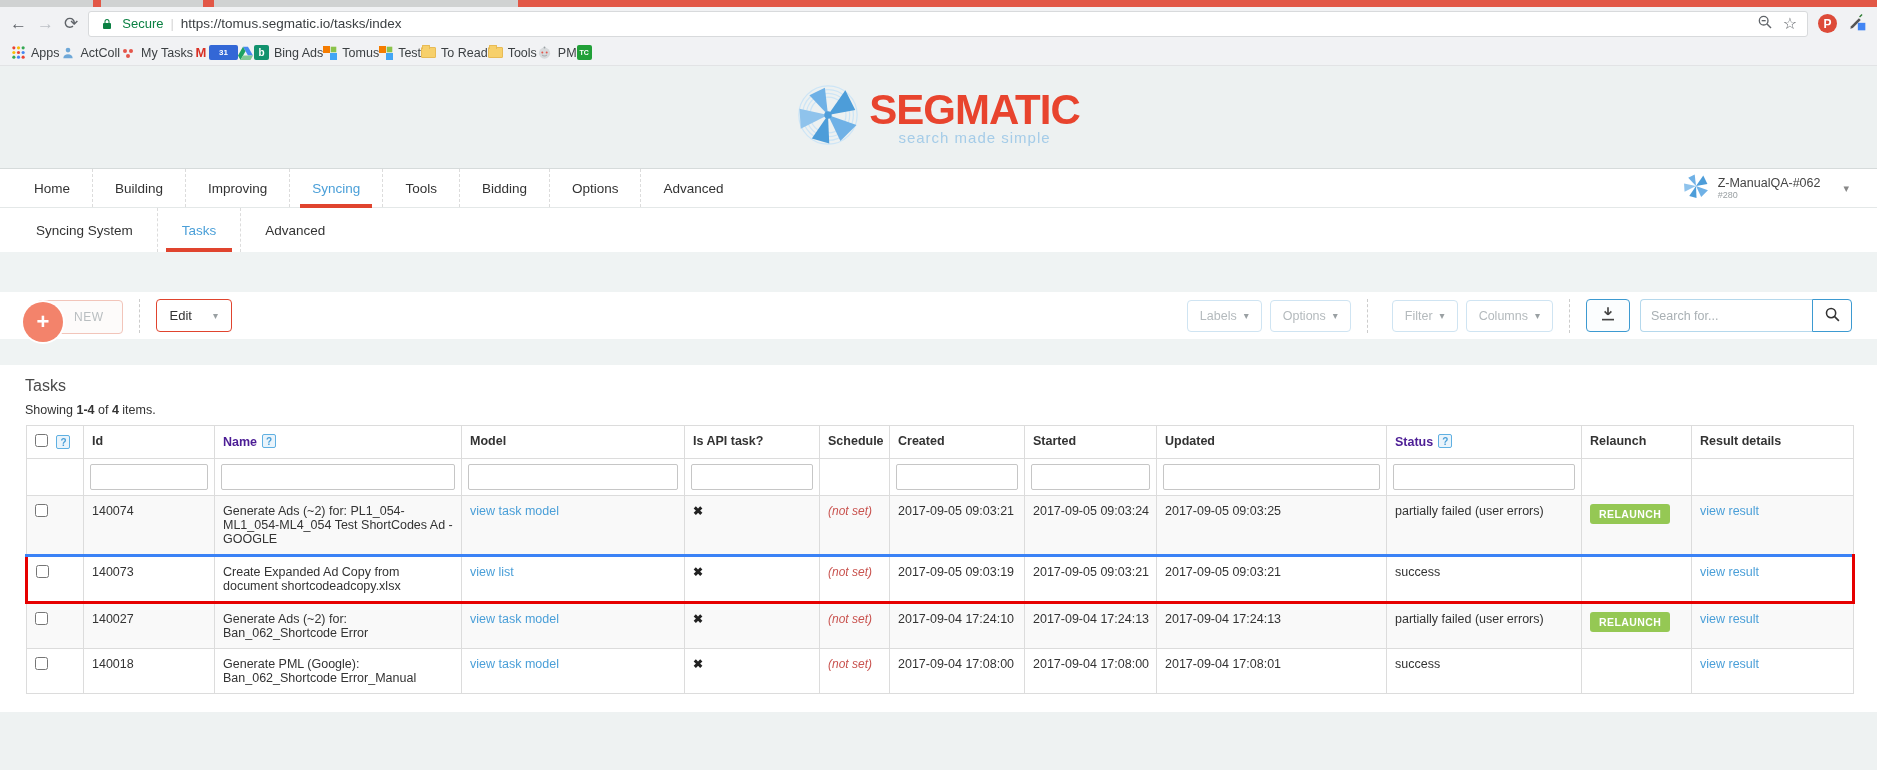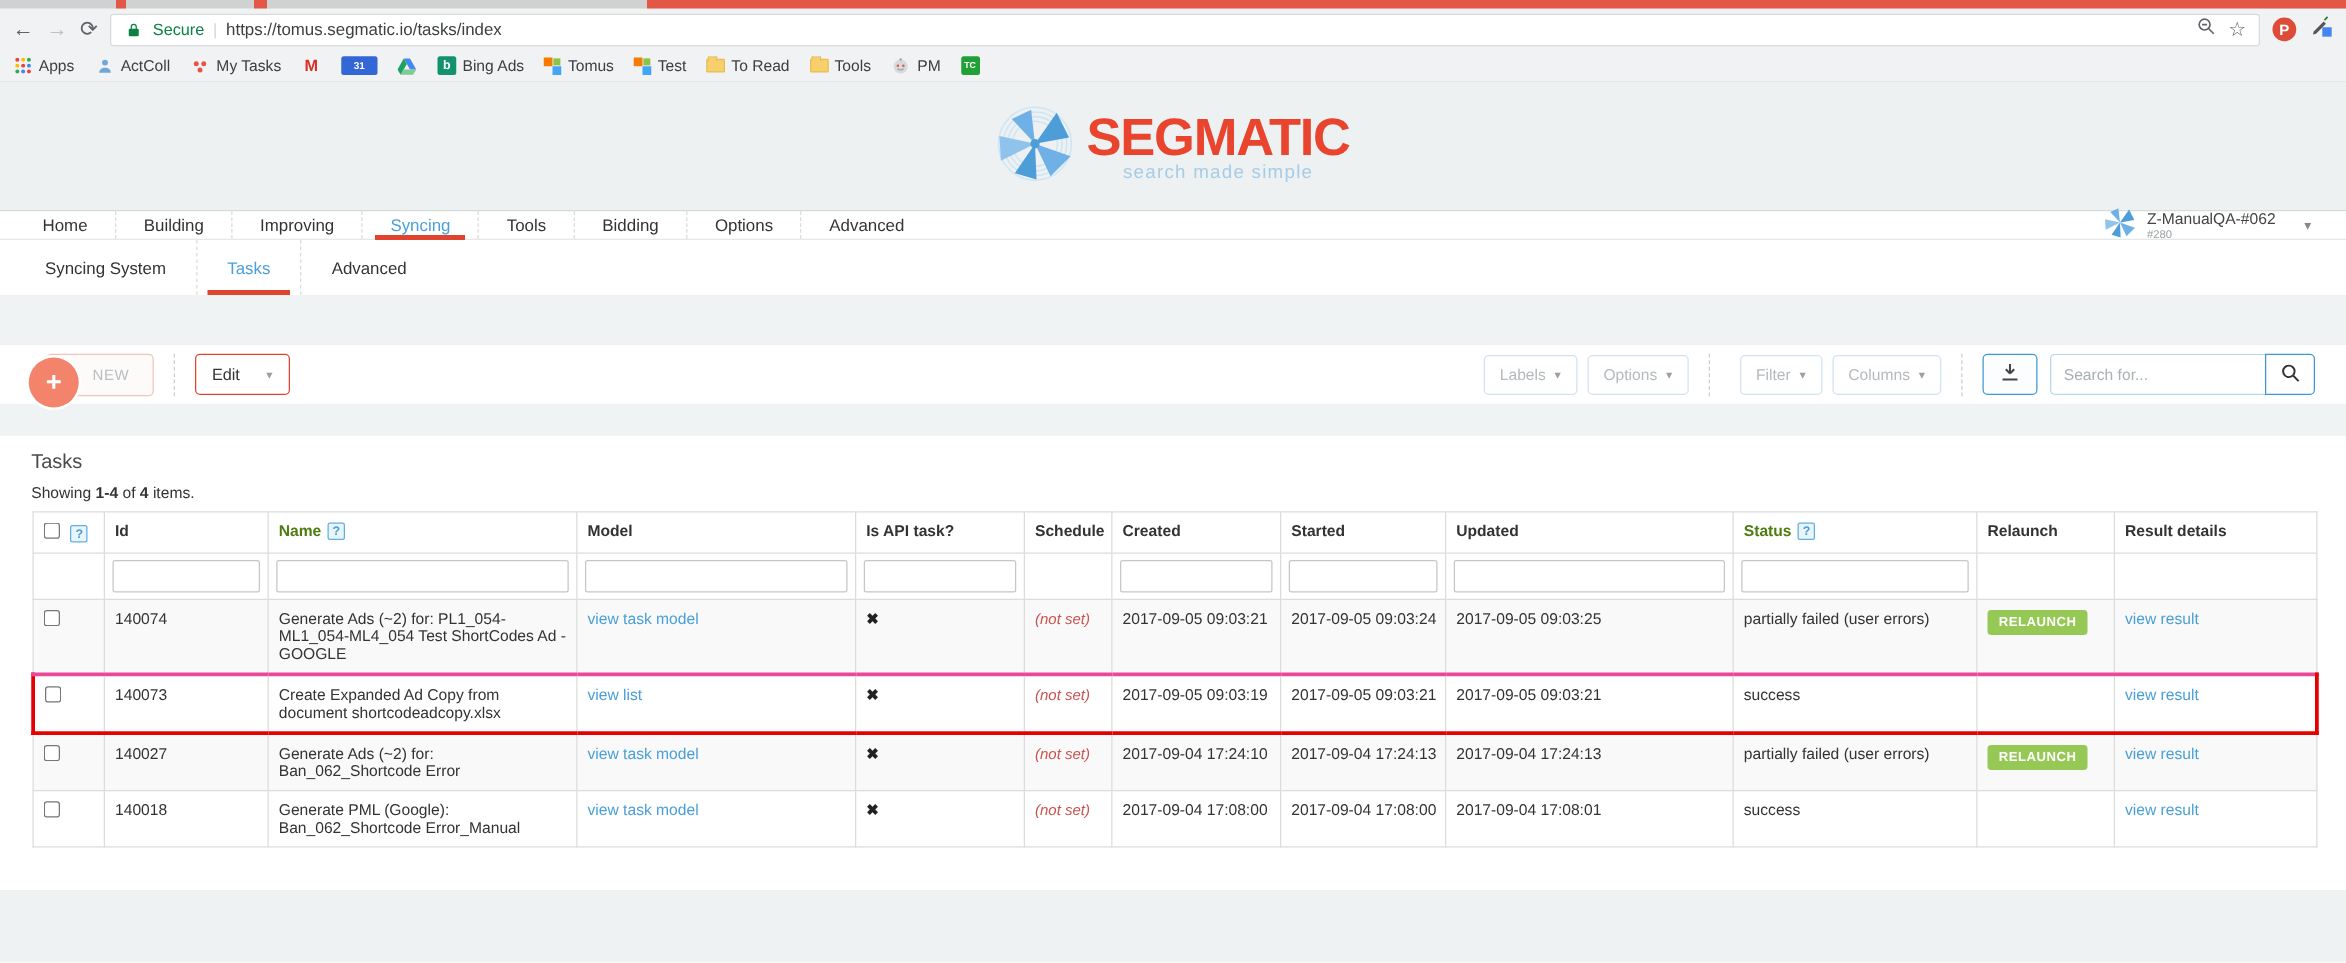--- a/index.html
+++ b/index.html
@@ -18,21 +18,21 @@
   .addressbar { flex:1; height:26px; background:#fff; border:1px solid #d8dadc; border-radius:3px;
     display:flex; align-items:center; padding:0 10px; gap:7px; }
   .secure { color:#0b8043; font-size:13px; }
   .url-sep { color:#d5d5d5; font-size:13px; }
   .url { color:#3c4043; font-size:13.5px; flex:1; }
   .addr-right { display:flex; align-items:center; gap:10px; }
   .star { font-size:16px; color:#5f6368; }
   .ext-p { width:19px; height:19px; border-radius:50%; background:#dd4b39; color:#fff;
     font-size:12px; font-weight:bold; display:flex; align-items:center; justify-content:center; }
   .bookmarks-bar { height:26px; flex:0 0 auto; background:#f1f2f4; border-bottom:1px solid #e2e3e5;
-    display:flex; align-items:center; padding:0 10px; gap:16px; }
+    display:flex; align-items:center; padding:0 10px; }
   .bm { display:flex; align-items:center; gap:5px; font-size:12.5px; color:#3c4043; cursor:pointer; white-space:nowrap; }
   .fav { width:16px; height:16px; display:flex; align-items:center; justify-content:center; flex:0 0 auto; }
   .fav-gmail { color:#d93025; font-weight:bold; font-size:13px; }
   .fav-cal { width:29px; height:15px; background:#3367d6; border-radius:2px; color:#fff;
     font-size:8px; font-weight:bold; display:flex; align-items:center; justify-content:center; }
   .fav-bing { width:15px; height:15px; background:#12926e; border-radius:2px; color:#fff;
     font-size:10px; font-weight:bold; display:flex; align-items:center; justify-content:center; }
   .fav-tc { width:15px; height:15px; background:#21a038; border-radius:2px; color:#fff;
     font-size:7px; font-weight:bold; display:flex; align-items:center; justify-content:center; }
   .fav-folder { width:15px; height:11px; background:#f7d06b; border:1px solid #e8bb55; border-radius:1px; position:relative; }
@@ -44,21 +44,21 @@
 
   
   .app-header { height:102px; flex:0 0 auto; background:#edf1f1; display:flex;
     align-items:center; justify-content:center; }
   .logo { display:flex; align-items:center; gap:10px; }
   .logo-text { display:flex; flex-direction:column; align-items:center; }
   .logo-title { font-size:42px; font-weight:800; color:#e8442e; letter-spacing:-1px; line-height:1; }
   .logo-tag { font-size:15px; color:#a5cce8; letter-spacing:1px; margin-top:-2px; }
 
   
-  .main-nav { height:24px; flex:0 0 auto; background:#fff; border-top:1px solid #d6dbdb;
+  .main-nav { height:40px; flex:0 0 auto; background:#fff; border-top:1px solid #d6dbdb;
     border-bottom:1px solid #e4e8e8; display:flex; align-items:stretch; padding-left:12px; }
   .main-nav .tab { display:flex; align-items:center; padding:0 22px; font-size:13.5px; color:#333;
     cursor:pointer; position:relative; border-left:1px dashed #dcdcdc; }
   .main-nav .tab:first-child { border-left:none; }
   .main-nav .tab.active { color:#4a9fd8; }
   .main-nav .tab.active::after { content:""; position:absolute; left:10px; right:10px; bottom:-1px;
     height:4px; background:#e0442e; }
   .user-box { margin-left:auto; margin-right:28px; display:flex; align-items:center; gap:9px; cursor:pointer; }
   .user-meta { display:flex; flex-direction:column; line-height:1.15; }
   .user-name { font-size:12.5px; color:#444; }
@@ -103,35 +103,35 @@
     background:#fff; cursor:pointer; display:flex; align-items:center; justify-content:center; }
 
   
   .content { flex:1 1 auto; background:#fff; padding:12px 25px 0 25px; overflow:hidden; }
   .section-title { font-size:16px; color:#4a4a4a; font-weight:normal; margin-bottom:8px; }
   .showing { font-size:12.5px; color:#333; margin-bottom:8px; }
   .showing b { font-weight:bold; }
   table.grid { width:1827px; border-collapse:collapse; table-layout:fixed; font-size:12.5px; }
   .grid th, .grid td { border:1px solid #dcdcdc; padding:8px 8px; text-align:left; vertical-align:top; color:#333; }
   .grid th { font-weight:bold; background:#fff; white-space:nowrap; }
-  .th-link { color:#4d7c0f; cursor:pointer; }
+  .th-link { color:#4c1d95; cursor:pointer; }
   .th-plain { color:#333; }
   .help-ico { display:inline-block; width:14px; height:14px; border:1px solid #5fb0e2; border-radius:2px;
     color:#4a9fd8; background:#eaf4fb; font-size:10px; line-height:13px; text-align:center;
     margin-left:5px; vertical-align:1px; cursor:pointer; }
   .filter-row td { padding:5px 6px; }
   .filter-row input { width:100%; height:26px; border:1px solid #c6c6c6; border-radius:2px;
     padding:0 6px; font-size:12px; font-family:"Liberation Sans",sans-serif; outline:none; }
   .row-odd td { background:#f9f9f9; }
   .grid a { color:#4a9fd8; text-decoration:none; cursor:pointer; }
   .xmark { font-weight:bold; font-size:12px; color:#222; }
   .notset { color:#c9534f; font-style:italic; font-size:12px; }
   .badge-relaunch { display:inline-block; background:#95c854; color:#fff; font-size:10.5px;
     font-weight:bold; padding:4px 9px; border-radius:3px; letter-spacing:.4px; cursor:pointer; }
-  tr.hl td { border-top:3px solid #ec4899; border-bottom:3px solid #e60000; }
+  tr.hl td { border-top:3px solid #3b82f6; border-bottom:3px solid #e60000; }
   tr.hl td:first-child { border-left:3px solid #e60000; }
   tr.hl td:last-child { border-right:3px solid #e60000; }
   .grid td.cell-date { white-space:nowrap; }
 
   .footer-band { flex:0 0 auto; height:58px; background:#eef2f2; }
   input[type=checkbox] { width:13px; height:13px; }
 </style>
 </head>
 <body>
 

